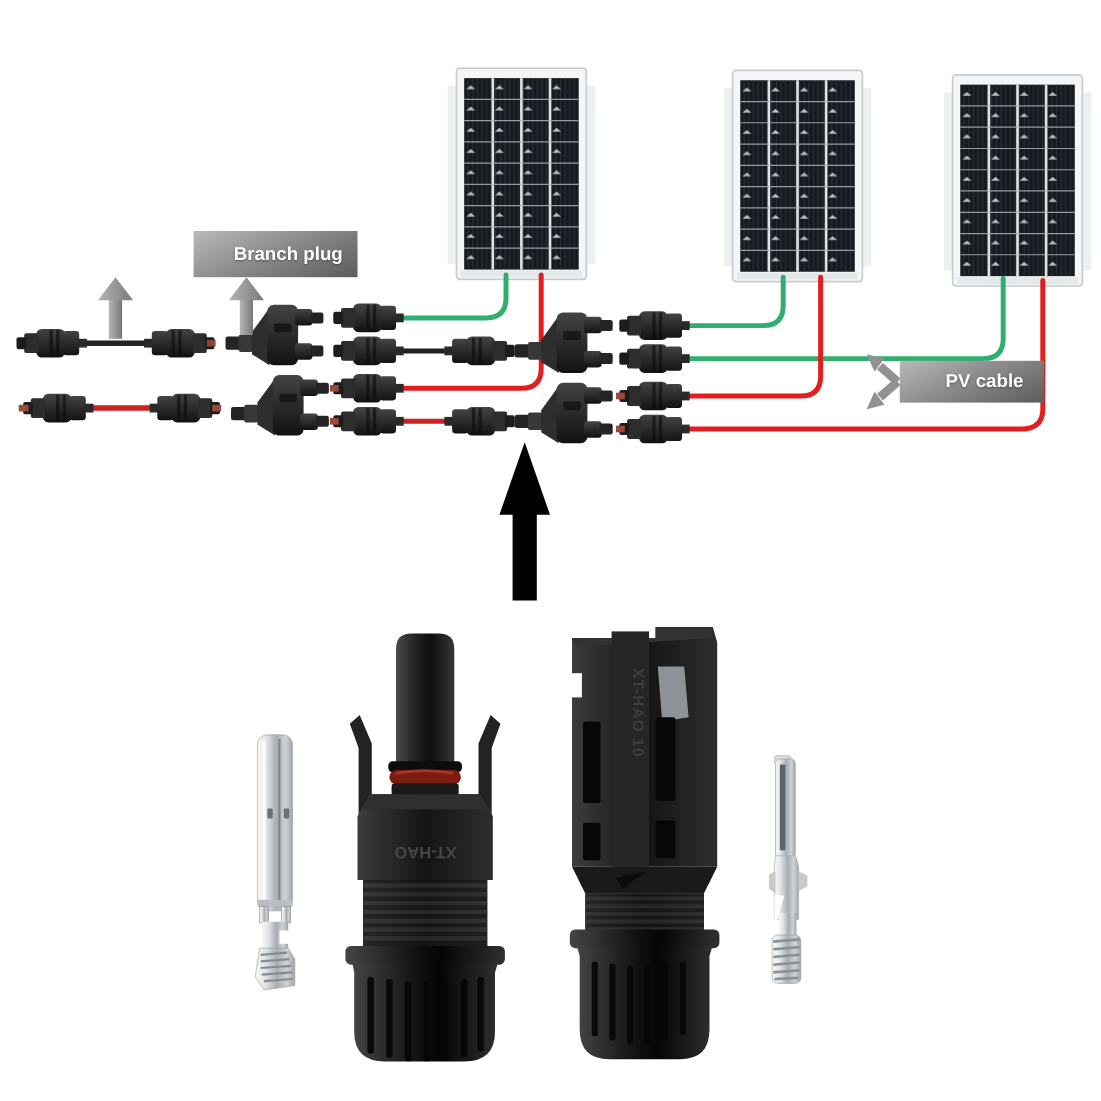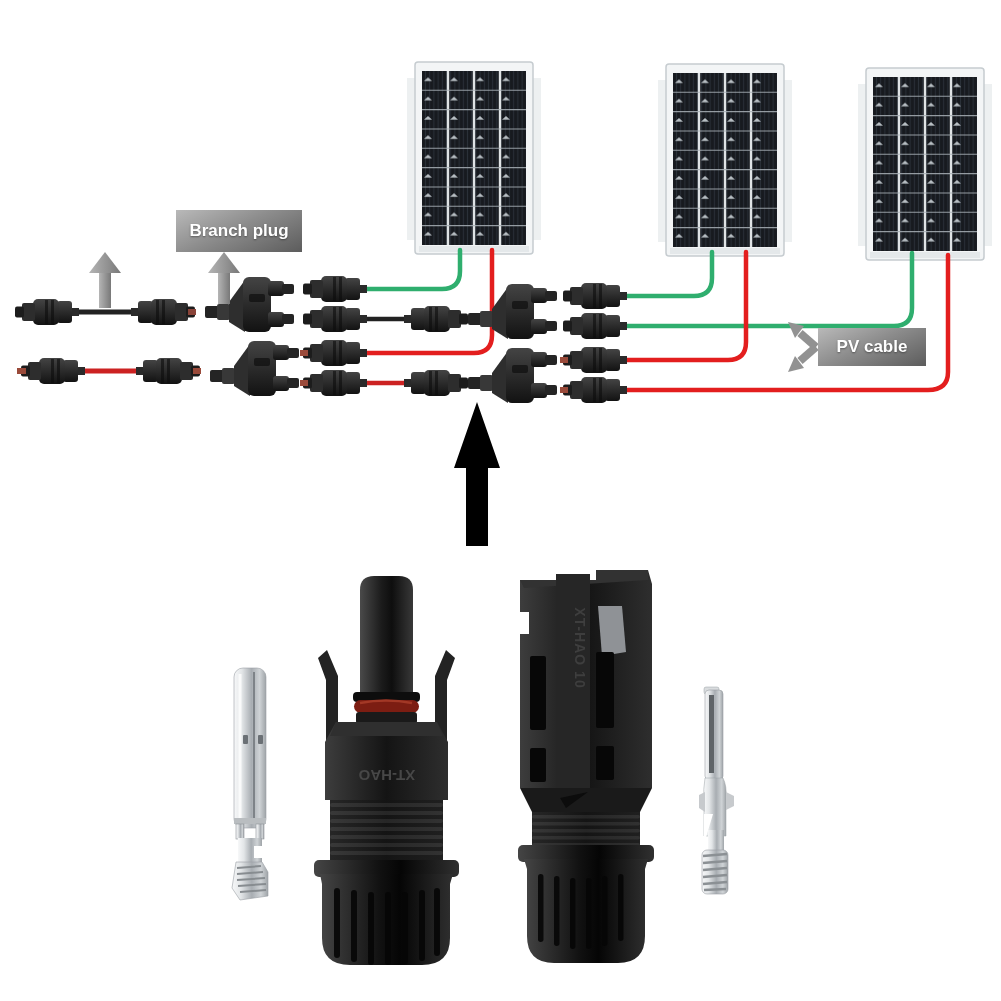--- a/index.html
+++ b/index.html
@@ -2,21 +2,21 @@
 <html><head>
 <meta charset="utf-8">
 <style>
   html,body{margin:0;padding:0;background:#ffffff;}
   .canvas{position:relative;width:1001px;height:1001px;background:#ffffff;overflow:hidden;
           font-family:"Liberation Sans",sans-serif;}
   .layer{position:absolute;left:0;top:0;}
   .label{position:absolute;display:flex;align-items:center;justify-content:center;text-align:center;
          color:#ffffff;font-weight:bold;line-height:1.12;
          background:linear-gradient(155deg,#b9b9b9 0%,#8d8d8d 45%,#5c5c5c 100%);
-         text-shadow:0 1px 2px rgba(0,0,0,.4);}
+         text-shadow:0 1px 2px rgba(0,0,0,.4);padding-left:23px;}
   .label-cable{left:35px;top:197px;width:128px;height:55px;font-size:17px;padding:0 3px;}
   .label-branch{left:176px;top:210px;width:126px;height:42px;font-size:17px;}
   .label-pv{left:818px;top:328px;width:108px;height:38px;font-size:17px;}
 </style>
 </head>
 <body>
 
 <div class="canvas">
 
 <svg class="layer" width="1001" height="1001" viewBox="0 0 1001 1001">

